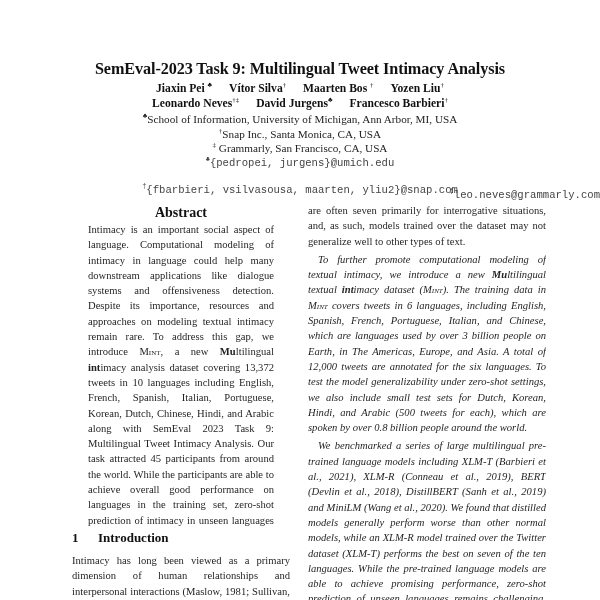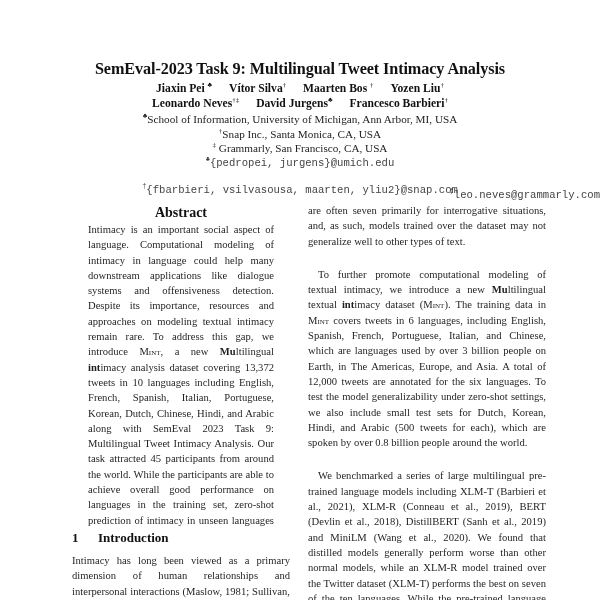--- a/index.html
+++ b/index.html
@@ -106,21 +106,21 @@
       overflow: hidden;
     }
     .right-col {
       top: 203px;
       left: 308px;
       width: 238px;
       height: 400px;
       overflow: hidden;
     }
     .right-col p.indent { text-indent: 10px; }
-    .right-col p + p { margin-top: 18px; }
+    .right-col p + p { margin-top: 3px; font-style: italic; }
   </style>
 </head>
 <body>
 
 <div class="page">
 
   <div class="title">SemEval-2023 Task 9: Multilingual Tweet Intimacy Analysis</div>
 
   <div class="authors row2">
     <span class="author"><span>Leonardo Neves</span><sup>†‡</sup></span>

